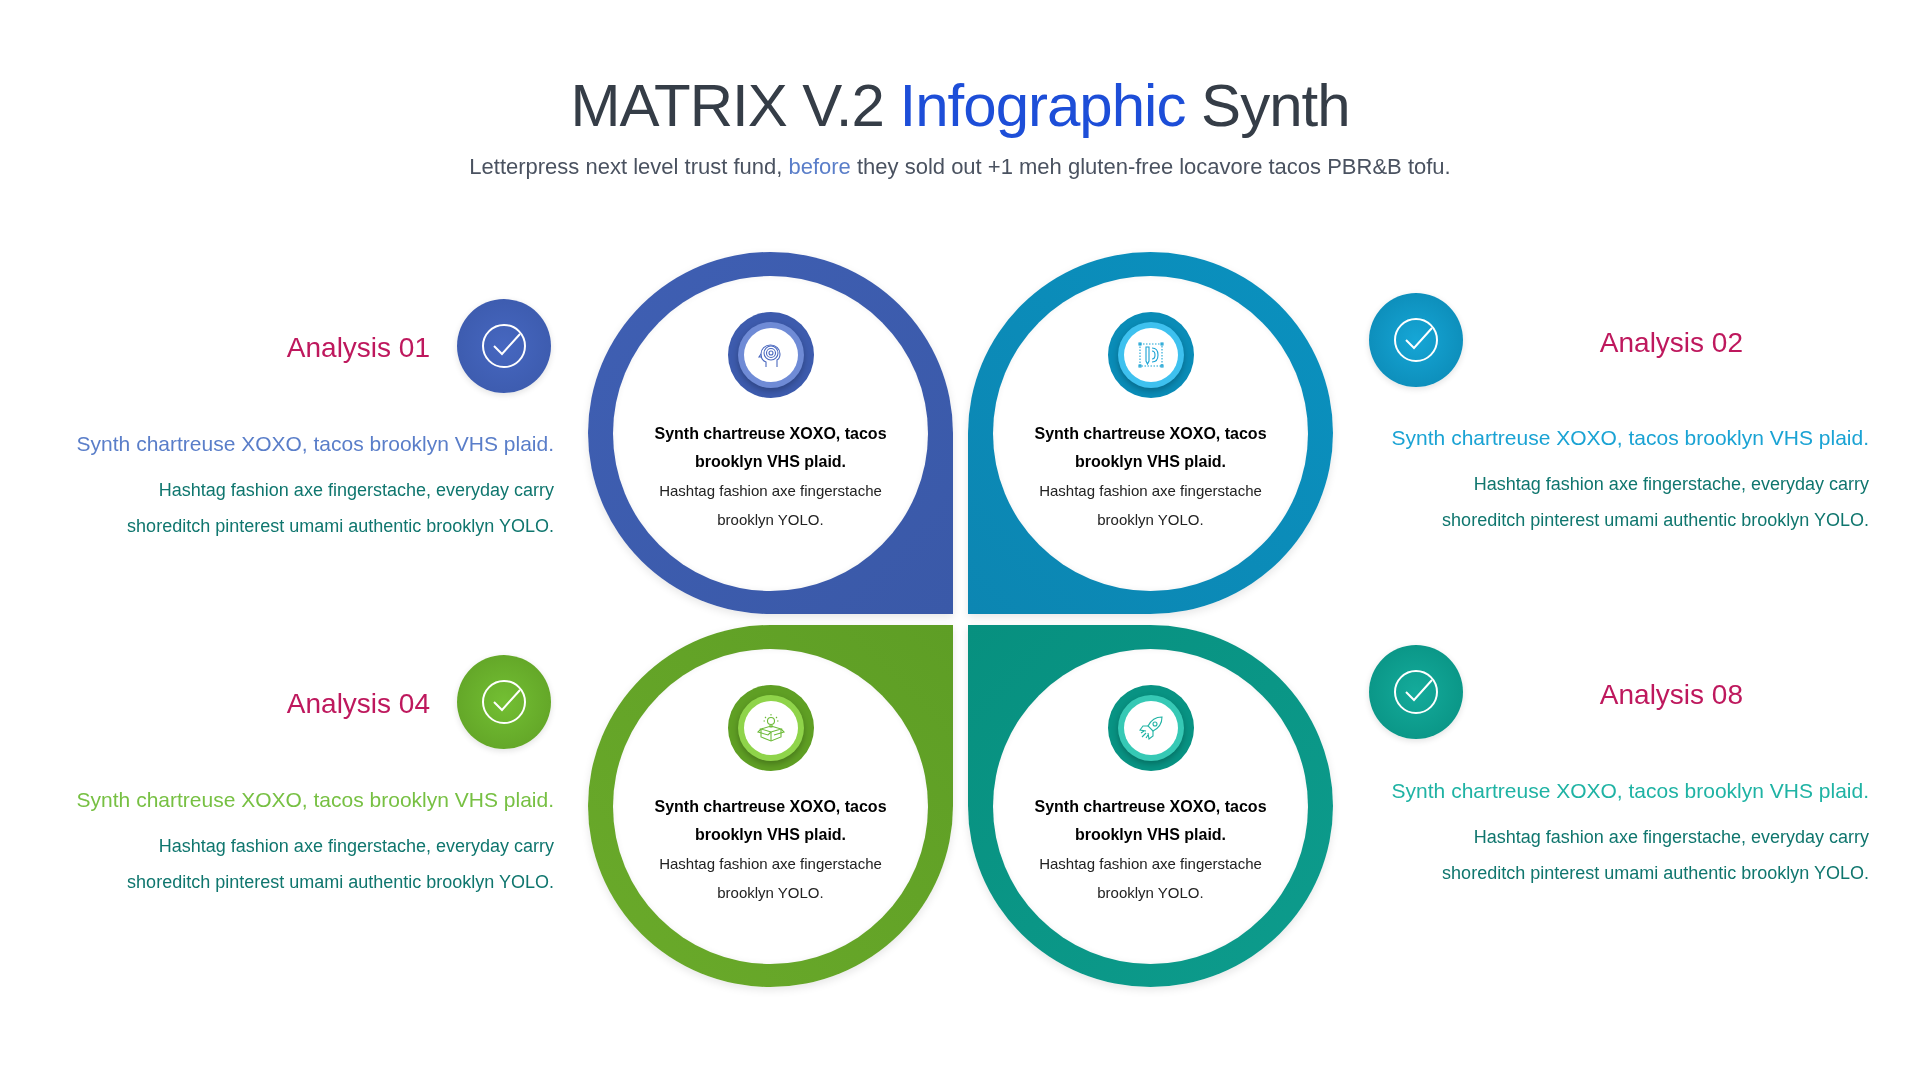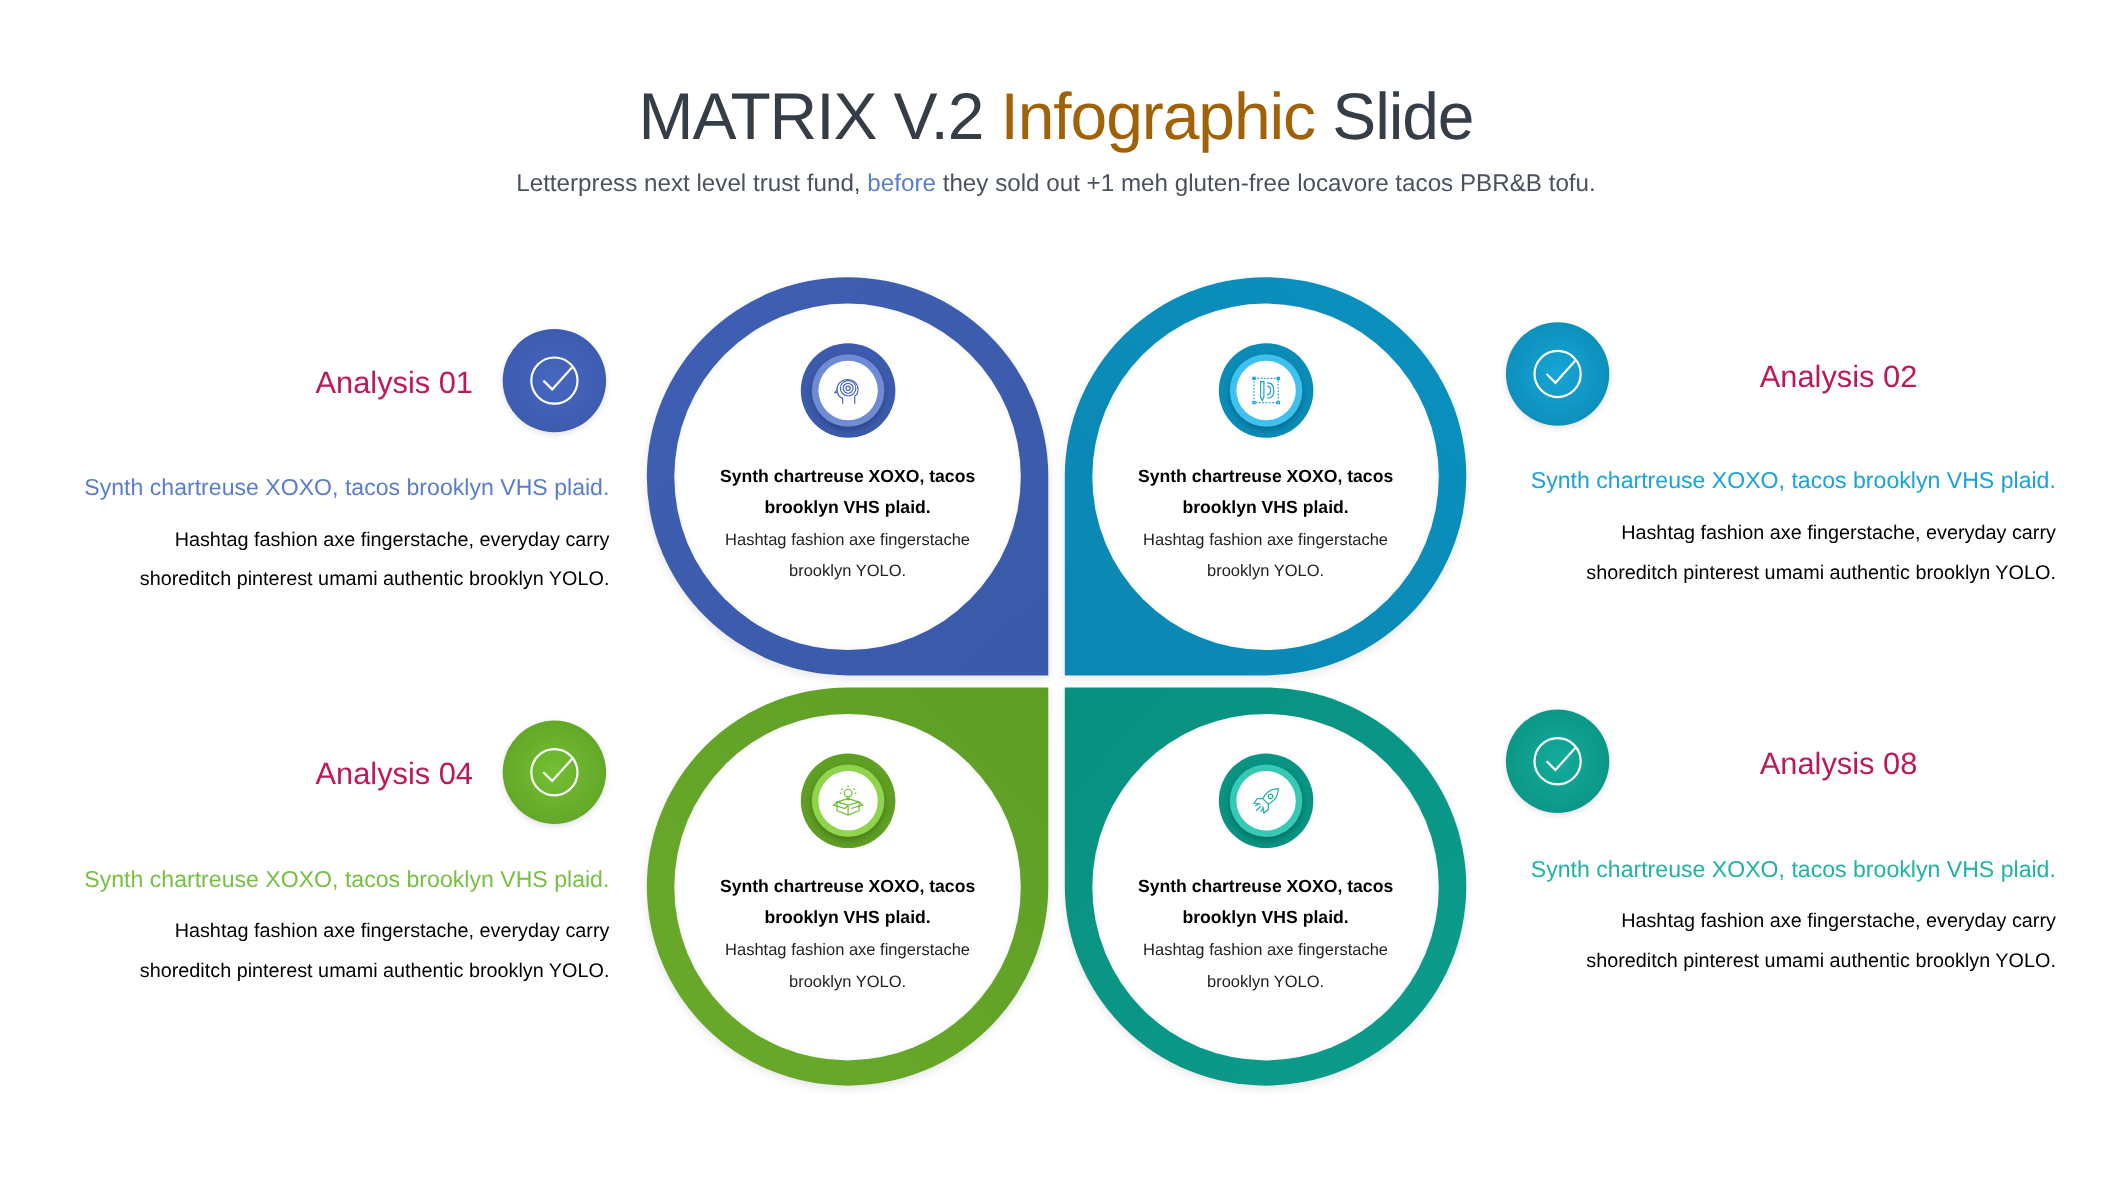--- a/index.html
+++ b/index.html
@@ -4,21 +4,21 @@
   <style>
     * { margin: 0; padding: 0; box-sizing: border-box; }
     html, body { width: 1920px; height: 1080px; background: #ffffff; overflow: hidden; }
     body { position: relative; font-family: "Liberation Sans", "DejaVu Sans", sans-serif; color: #353d47; }
 
     .title {
       position: absolute; left: 0; top: 64px; width: 1920px; text-align: center;
       font-family: "Liberation Sans", sans-serif; font-weight: 400; font-size: 60px;
       letter-spacing: -1px; color: #353d47; line-height: 84px;
     }
-    .title .accent { color: #a16207; }
+    .title .accent { color: #1d4ed8; }
     .subtitle {
       position: absolute; left: 0; top: 152px; width: 1920px; text-align: center;
       font-size: 22px; color: #4a5260; line-height: 30px;
     }
     .subtitle .accent { color: #5a7ec9; }
 
     
     .petal {
       position: absolute; width: 365px; height: 362px;
       box-shadow: 0 3px 8px rgba(0,0,0,0.10);
@@ -67,29 +67,29 @@
     .check-circle {
       position: absolute; width: 94px; height: 94px; border-radius: 50%;
       display: flex; align-items: center; justify-content: center;
       box-shadow: 0 2px 6px rgba(0,0,0,0.12);
     }
     .check-circle svg { width: 50px; height: 50px; }
     .a-title {
       position: absolute; font-weight: 400; font-size: 28px; color: #be185d; line-height: 34px; white-space: nowrap;
     }
     .a-lead { position: absolute; font-size: 21px; line-height: 28px; white-space: nowrap; }
-    .a-body { position: absolute; font-size: 18px; line-height: 36px; color: #000000; white-space: nowrap; }
+    .a-body { position: absolute; font-size: 18px; line-height: 36px; color: #0f766e; white-space: nowrap; }
     .left .a-lead, .left .a-body, .left .a-title { text-align: right; }
     .right .a-lead, .right .a-body, .right .a-title { text-align: right; }
   </style>
 </head>
 <body>
 
 <div class="title">
-  <span>MATRIX V.2 </span><span class="accent">Infographic</span><span> Slide</span>
+  <span>MATRIX V.2 </span><span class="accent">Infographic</span><span> Synth</span>
 </div>
 <div class="subtitle">
   <span>Letterpress next level trust fund, </span><span class="accent">before</span><span> they sold out +1 meh gluten-free locavore tacos PBR&amp;B tofu.</span>
 </div>
 
 <div class="petal tl">
   <div class="inner">
     <div class="badge">
       <div class="ring">
           <div class="core">

